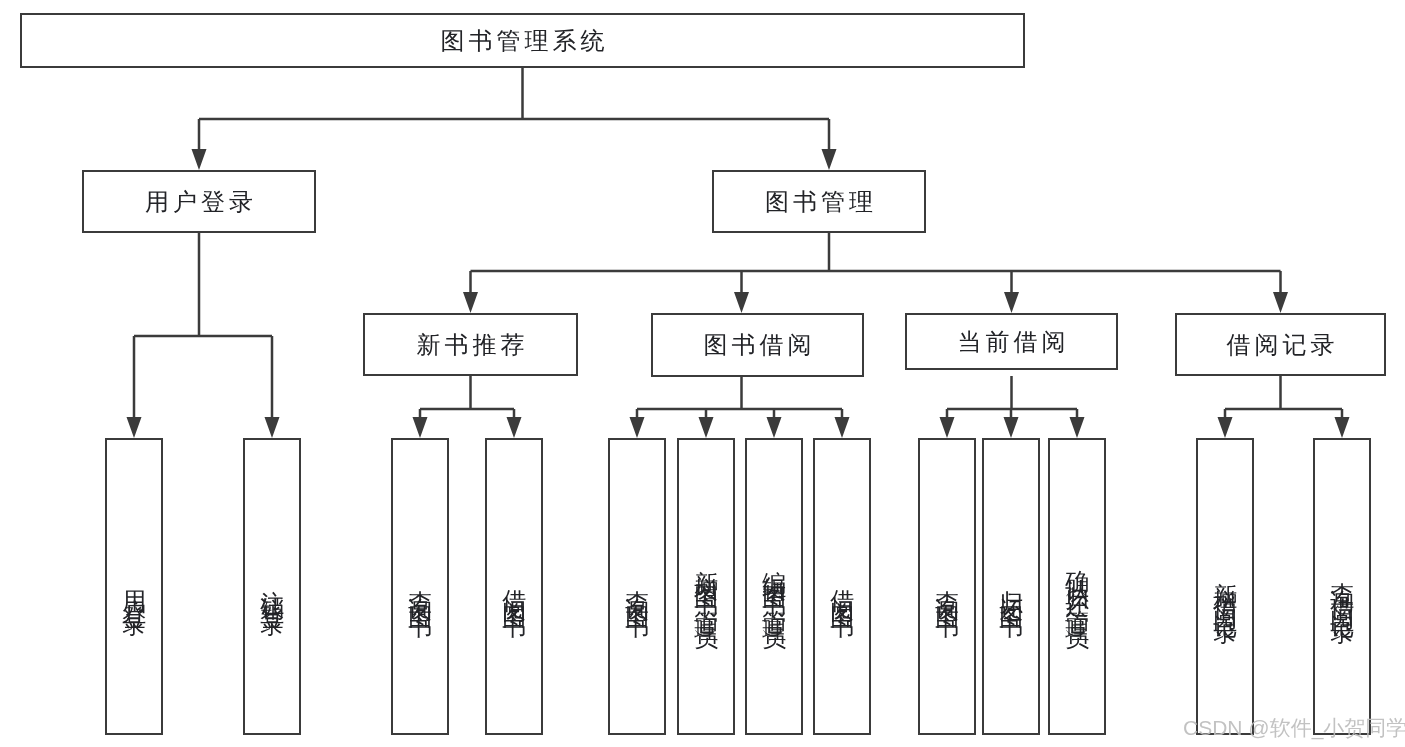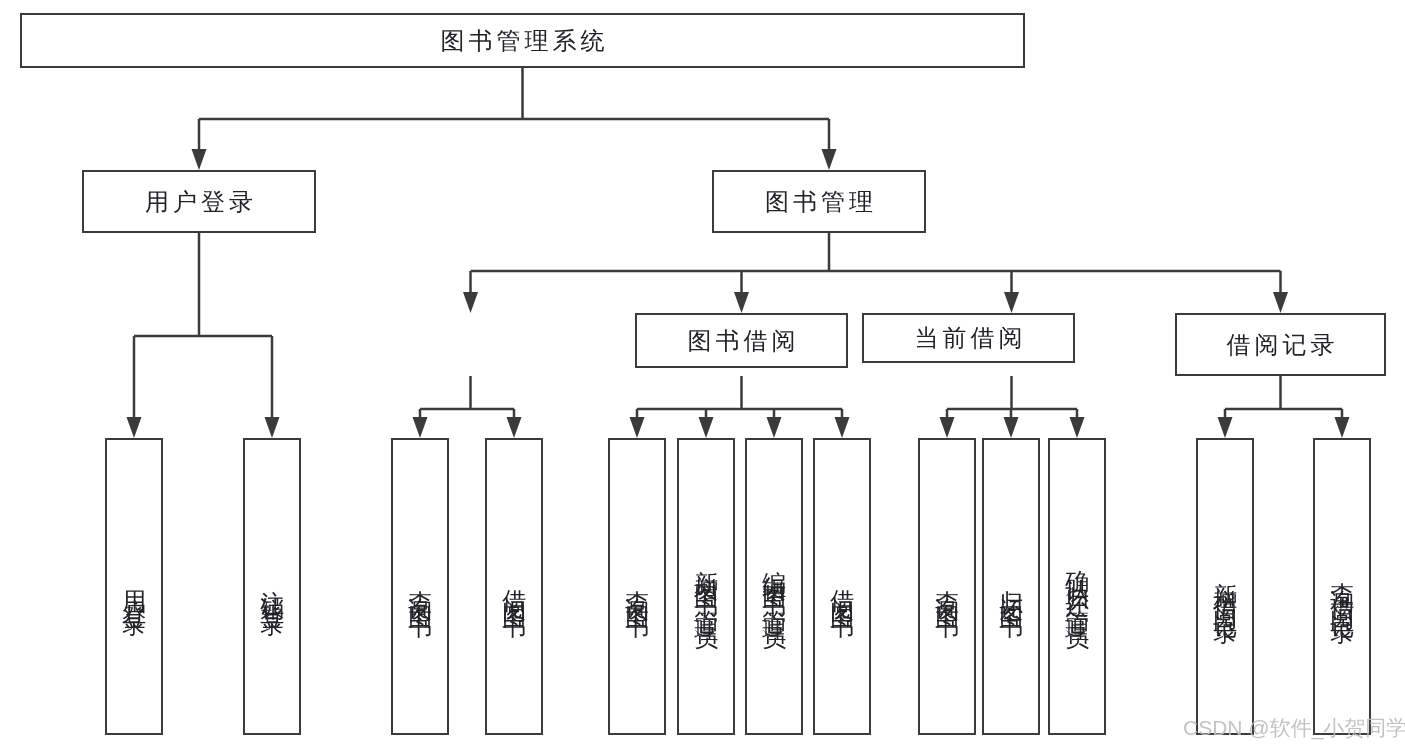--- a/index.html
+++ b/index.html
@@ -72,22 +72,23 @@
       M637 438l-7.5-21h15z M706 438l-7.5-21h15z M774 438l-7.5-21h15z M842 438l-7.5-21h15z
       M947 438l-7.5-21h15z M1011 438l-7.5-21h15z M1077 438l-7.5-21h15z
       M1225 438l-7.5-21h15z M1342 438l-7.5-21h15z"></path>
   </svg>
 
   <div class="hnode" style="left:20px;top:13px;width:1005px;height:55px;">图书管理系统</div>
 
   <div class="hnode" style="left:82px;top:170px;width:234px;height:63px;">用户登录</div>
   <div class="hnode" style="left:712px;top:170px;width:214px;height:63px;">图书管理</div>
 
-  <div class="hnode" style="left:635px;top:313px;width:213px;height:55px;">图书借阅</div>
-  <div class="hnode" style="left:862px;top:313px;width:213px;height:50px;">当前借阅</div>
+  <div class="hnode" style="left:363px;top:313px;width:215px;height:63px;">新书推荐</div>
+  <div class="hnode" style="left:651px;top:313px;width:213px;height:64px;">图书借阅</div>
+  <div class="hnode" style="left:905px;top:313px;width:213px;height:57px;">当前借阅</div>
   <div class="hnode" style="left:1175px;top:313px;width:211px;height:63px;">借阅记录</div>
 
   <div class="vnode" style="left:105px;">
     <span>用户登录</span>
   </div>
   <div class="vnode" style="left:243px;">
     <span>注销登录</span>
   </div>
 
   <div class="vnode" style="left:391px;">

